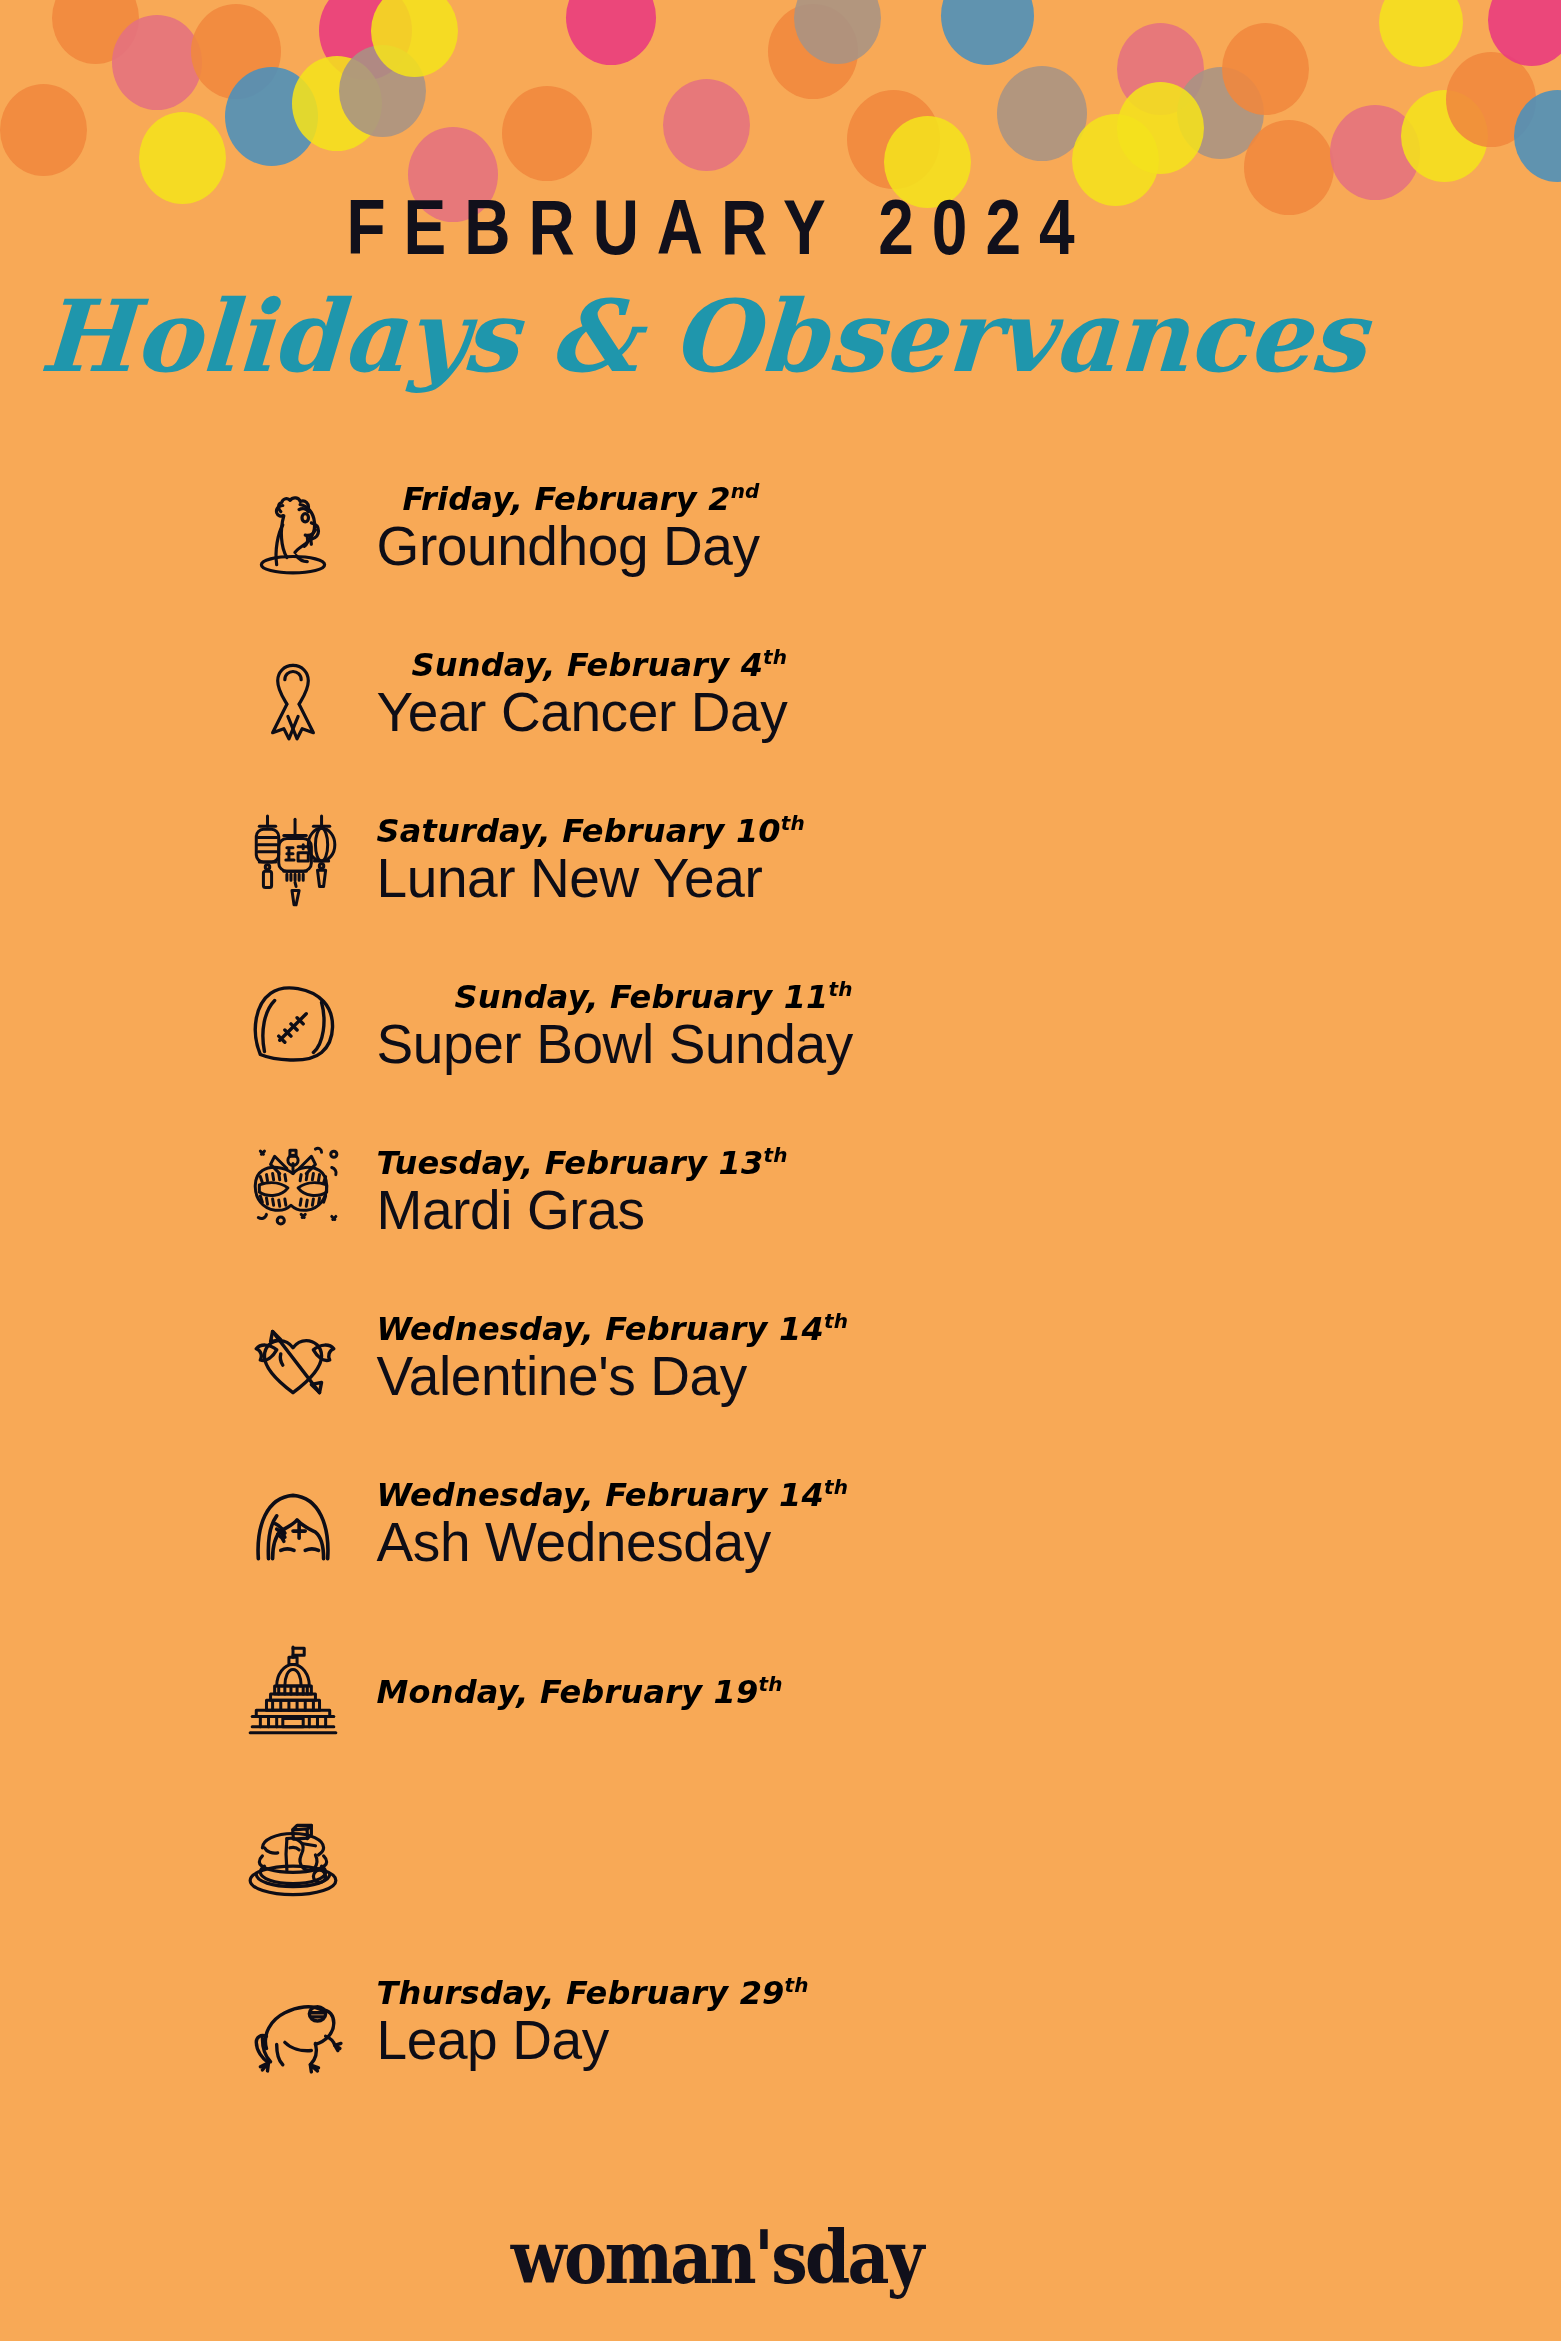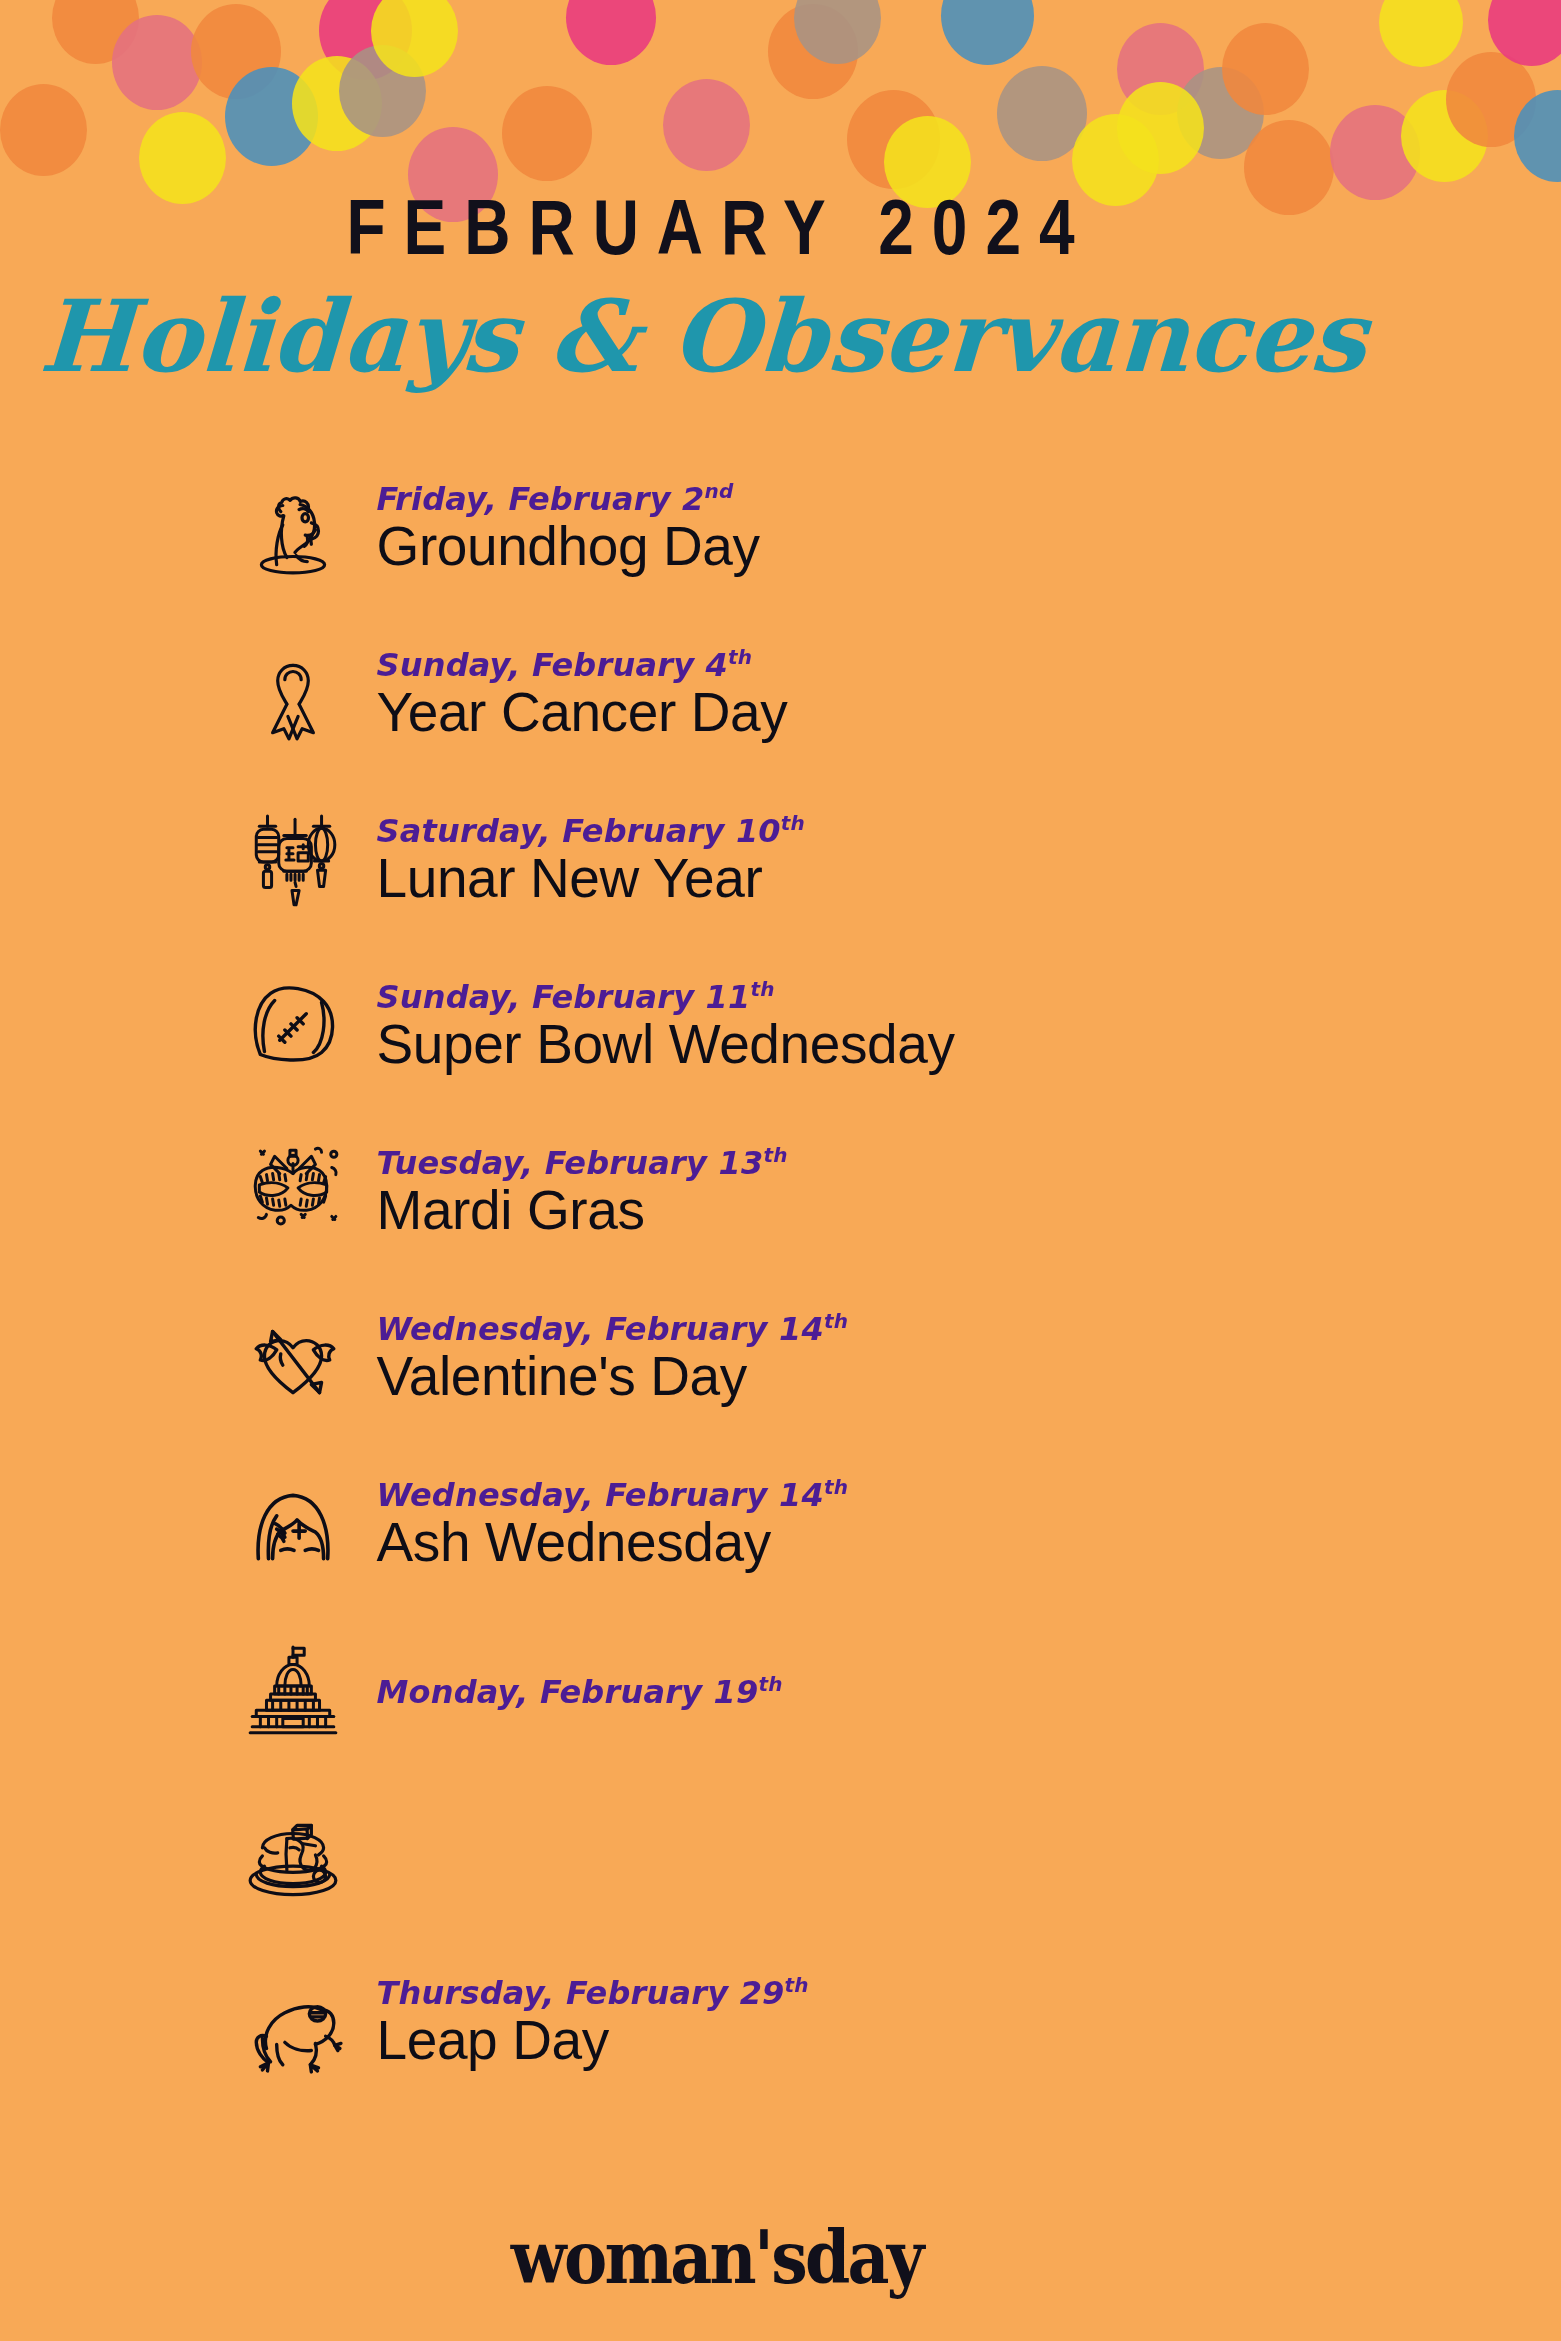--- a/index.html
+++ b/index.html
@@ -94,24 +94,25 @@
     padding-left:16.5px;
     display:flex;
     flex-direction:column;
     justify-content:center;
   }
   .date-line {
     font-family:"DejaVu Sans", sans-serif;
     font-style:italic;
     font-weight:bold;
     font-size:32px;
-    color:#4c1d95;
+    color:#000000;
     line-height:1.0;
     letter-spacing:0.2px;
     white-space:nowrap;
+    text-align:right;
   }
   .date-line .ord {
     font-size:20px;
     vertical-align:super;
     line-height:0;
   }
   .holiday-line {
     font-family:"Liberation Sans", sans-serif;
     font-weight:normal;
     font-size:55px;
@@ -263,21 +264,21 @@
           <svg viewBox="0 0 100 100" fill="none" stroke="#0E0D16" stroke-width="3.4" stroke-linecap="round" stroke-linejoin="round">
             <path d="M18 76C8 52 14 26 28 16c14-10 40-5 52 8 12 13 12 38-2 50-14 12-48 7-60 2z"></path>
             <path d="M22 73c-4-20 0-40 10-50"></path>
             <path d="M78 25c5 18 2 40-8 49"></path>
             <path d="M37 62L63 36"></path>
             <path d="M42 52l6 6M48 46l6 6M54 40l6 6M36 58l6 6"></path>
           </svg>
         </div>
         <div class="text-cell">
           <div class="date-line">Sunday, February 11<span class="ord">th</span></div>
-          <div class="holiday-line">Super Bowl Wednesday</div>
+          <div class="holiday-line">Super Bowl Sunday</div>
         </div>
       </div>
       <div class="row">
         <div class="icon-cell">
           <svg viewBox="0 0 100 100" fill="none" stroke="#0E0D16" stroke-width="3" stroke-linecap="round" stroke-linejoin="round">
             <path d="M50 30c-9-7-22-8-30-3-9 6-9 22-2 31 7 9 22 11 30 3 8 8 23 6 30-3 7-9 7-25-2-31-8-5-21-4-26 3z"></path>
             <path d="M17 41c9-3 20-3 28 3-6 8-19 10-28 4z"></path>
             <path d="M83 41c-9-3-20-3-28 3 6 8 19 10 28 4z"></path>
             <path d="M18 33l2 6M24 31l1 6M30 30l1 6M36 30l1 6M42 31l1 6"></path>
             <path d="M18 52l2 6M24 54l1 6M30 55l1 6M36 56l1 6M42 55l1 6"></path>

